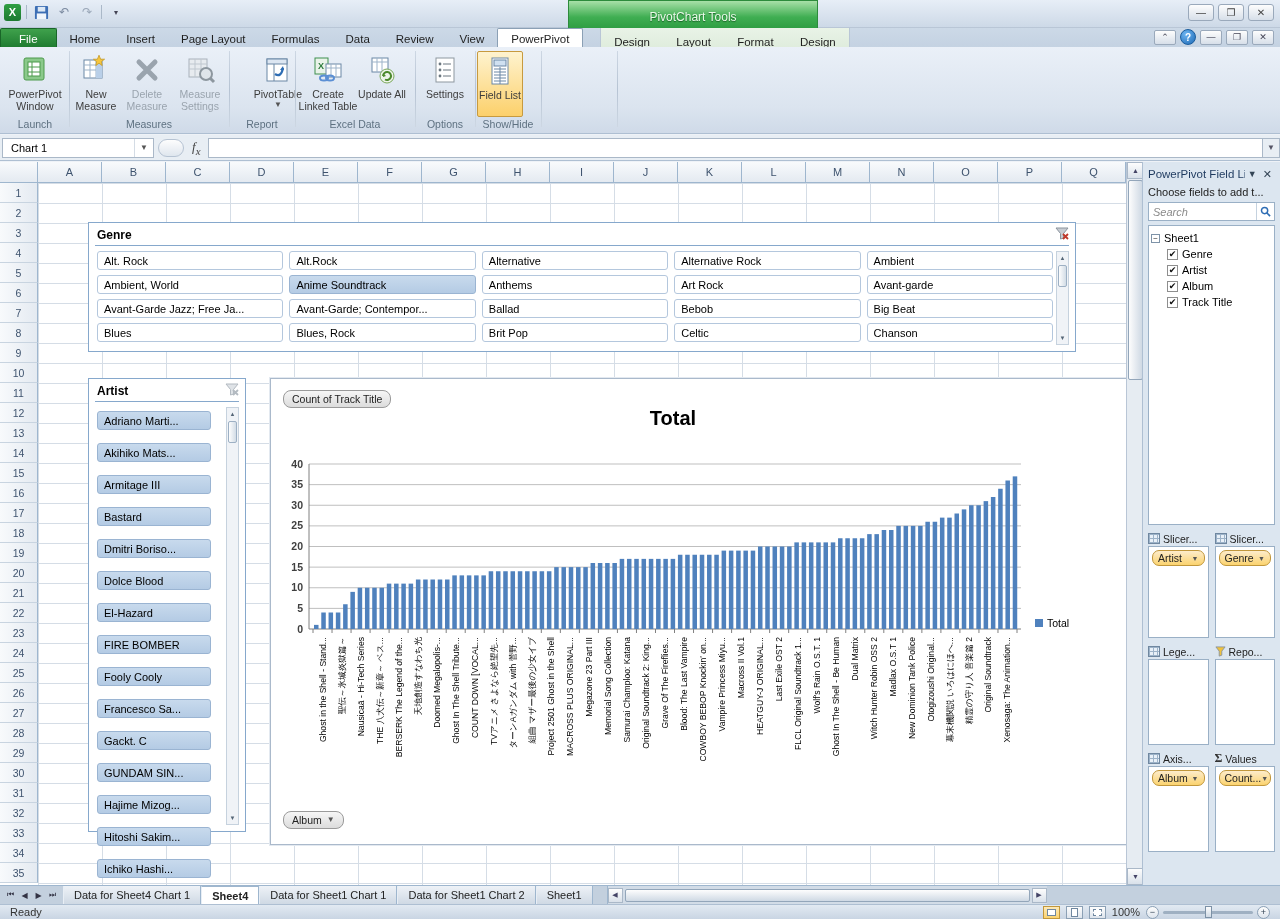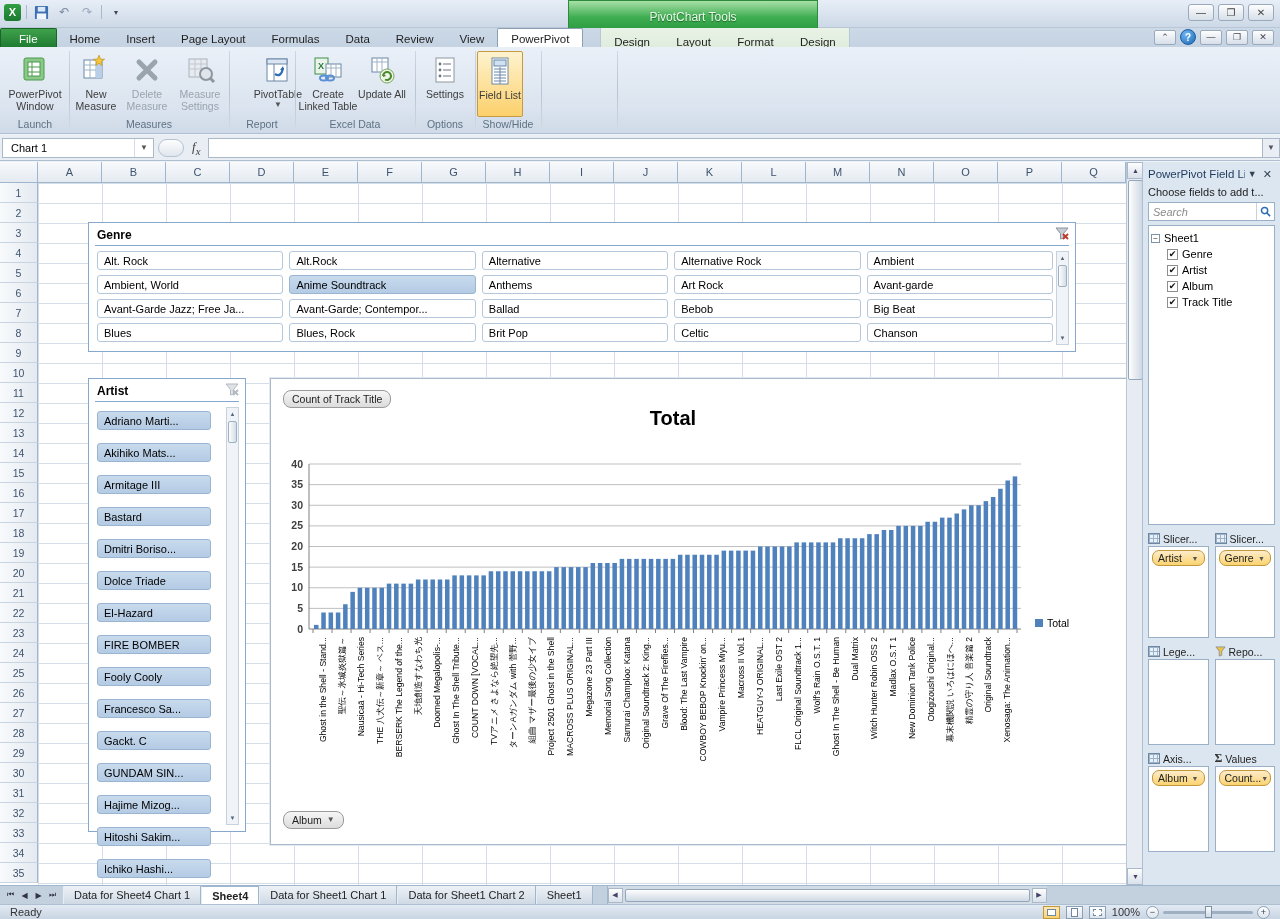--- a/index.html
+++ b/index.html
@@ -477,21 +477,21 @@
           </svg>
       </span>
     </div>
     <div class="sl-rule"></div>
     <div id="artist-items">
         <div class="sl-item sel">Adriano Marti...</div>
         <div class="sl-item sel">Akihiko Mats...</div>
         <div class="sl-item sel">Armitage III</div>
         <div class="sl-item sel">Bastard</div>
         <div class="sl-item sel">Dmitri Boriso...</div>
-        <div class="sl-item sel">Dolce Triade</div>
+        <div class="sl-item sel">Dolce Blood</div>
         <div class="sl-item sel">El-Hazard</div>
         <div class="sl-item sel">FIRE BOMBER</div>
         <div class="sl-item sel">Fooly Cooly</div>
         <div class="sl-item sel">Francesco Sa...</div>
         <div class="sl-item sel">Gackt. C</div>
         <div class="sl-item sel">GUNDAM SIN...</div>
         <div class="sl-item sel">Hajime Mizog...</div>
         <div class="sl-item sel">Hitoshi Sakim...</div>
         <div class="sl-item sel">Ichiko Hashi...</div>
         <div class="sl-item sel">J.A.シーザー</div>

